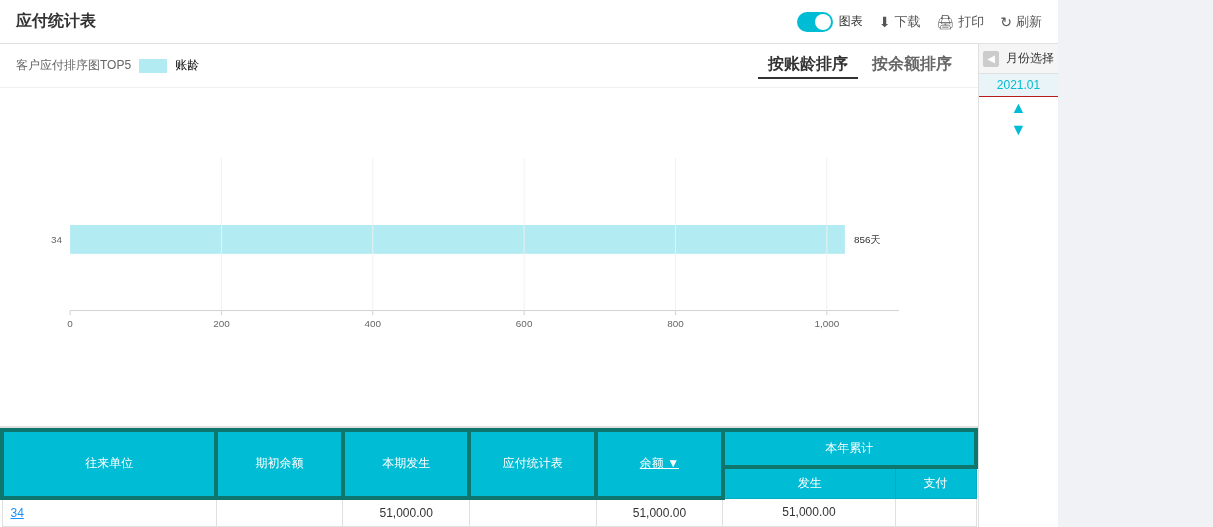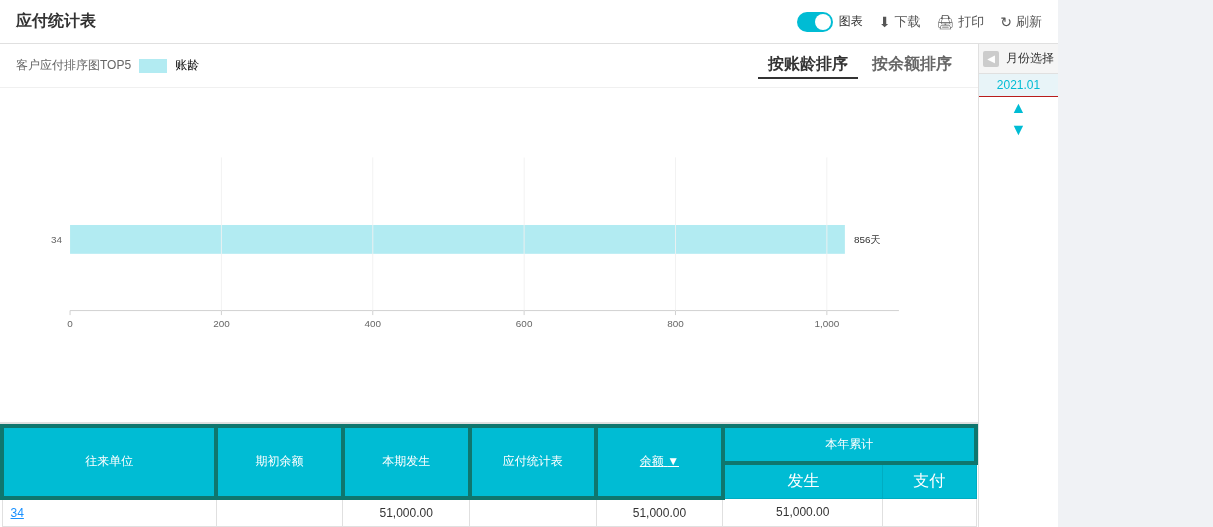--- a/index.html
+++ b/index.html
@@ -31,21 +31,21 @@
     .sort-btn { padding: 2px 10px; font-size: 16px; cursor: pointer; border: none; background: transparent; color: #666; border-bottom: 2px solid transparent; font-weight: bold; }
     .sort-btn.active { color: #333; border-bottom: 2px solid #333; }
 
     
     .chart-container { flex: 1; padding: 10px 16px 0 16px; position: relative; overflow: hidden; }
 
     
     .table-area { background: #fff; border-top: 2px solid #e0e0e0; }
     table { width: 100%; border-collapse: collapse; }
     .table-header-row th { background: #00bcd4; color: #fff; text-align: center; padding: 8px 4px; font-size: 12px; font-weight: normal; border: 4px solid #0f766e; }
-    .table-subheader-row th { background: #00bcd4; color: #fff; text-align: center; padding: 6px 4px; font-size: 16px; font-weight: normal; border: 1px solid #00acc1; }
+    .table-subheader-row th { background: #00bcd4; color: #fff; text-align: center; padding: 6px 4px; font-size: 12px; font-weight: normal; border: 1px solid #00acc1; }
     .table-data-row td { text-align: center; padding: 6px 8px; font-size: 12px; border: 1px solid #e0e0e0; background: #fff; }
     .table-data-row td:first-child { text-align: left; }
     .link-text { color: #1890ff; text-decoration: underline; cursor: pointer; }
 
     
     .sidebar { width: 80px; background: #fff; border-left: 1px solid #e0e0e0; display: flex; flex-direction: column; overflow: hidden; }
     .sidebar-header { background: #f5f5f5; padding: 6px 4px; text-align: center; font-size: 12px; color: #333; border-bottom: 1px solid #e0e0e0; display: flex; align-items: center; justify-content: space-between; }
     .sidebar-collapse-btn { width: 16px; height: 16px; background: #ccc; border-radius: 2px; cursor: pointer; display: flex; align-items: center; justify-content: center; font-size: 10px; color: #fff; }
     .sidebar-year-input { background: #e8f4f8; padding: 4px; text-align: center; font-size: 12px; color: #00bcd4; border-bottom: 1px solid #b91c1c; }
     .sidebar-nav { display: flex; align-items: center; justify-content: center; padding: 2px; cursor: pointer; }

